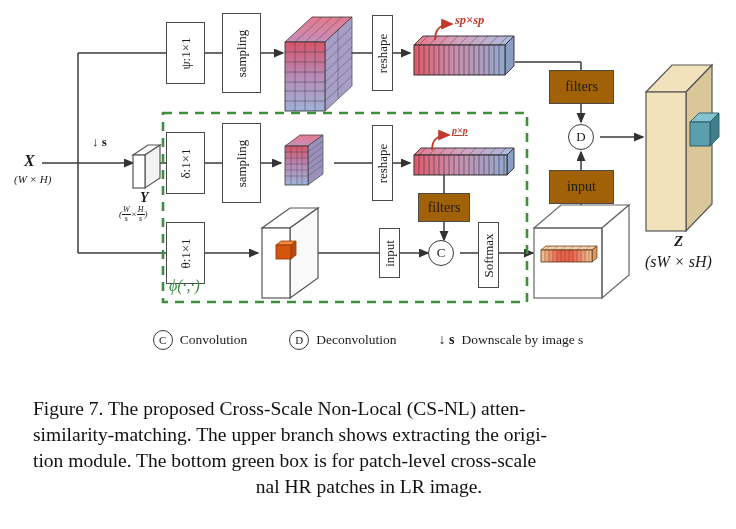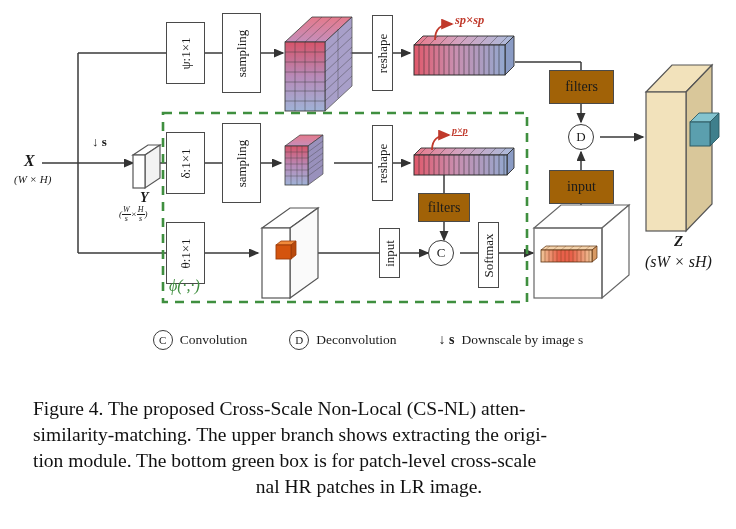--- a/index.html
+++ b/index.html
@@ -512,19 +512,19 @@
       <span>Deconvolution</span>
     </div>
     <div class="legend-gap"></div>
     <div class="legend-item">
       <span class="legend-arrow">↓ s</span>
       <span>Downscale by image s</span>
     </div>
   </div>
 
   <div class="caption">
-    <span>Figure 4. The proposed Cross-Scale Non-Local (CS-NL) atten-</span>
+    <span>Figure 7. The proposed Cross-Scale Non-Local (CS-NL) atten-</span>
     <span>similarity-matching. The upper branch shows extracting the origi-</span>
     <span>tion module. The bottom green box is for patch-level cross-scale</span>
     <span>nal HR patches in LR image.</span>
   </div>
 
 </div>
 
 </body></html>

